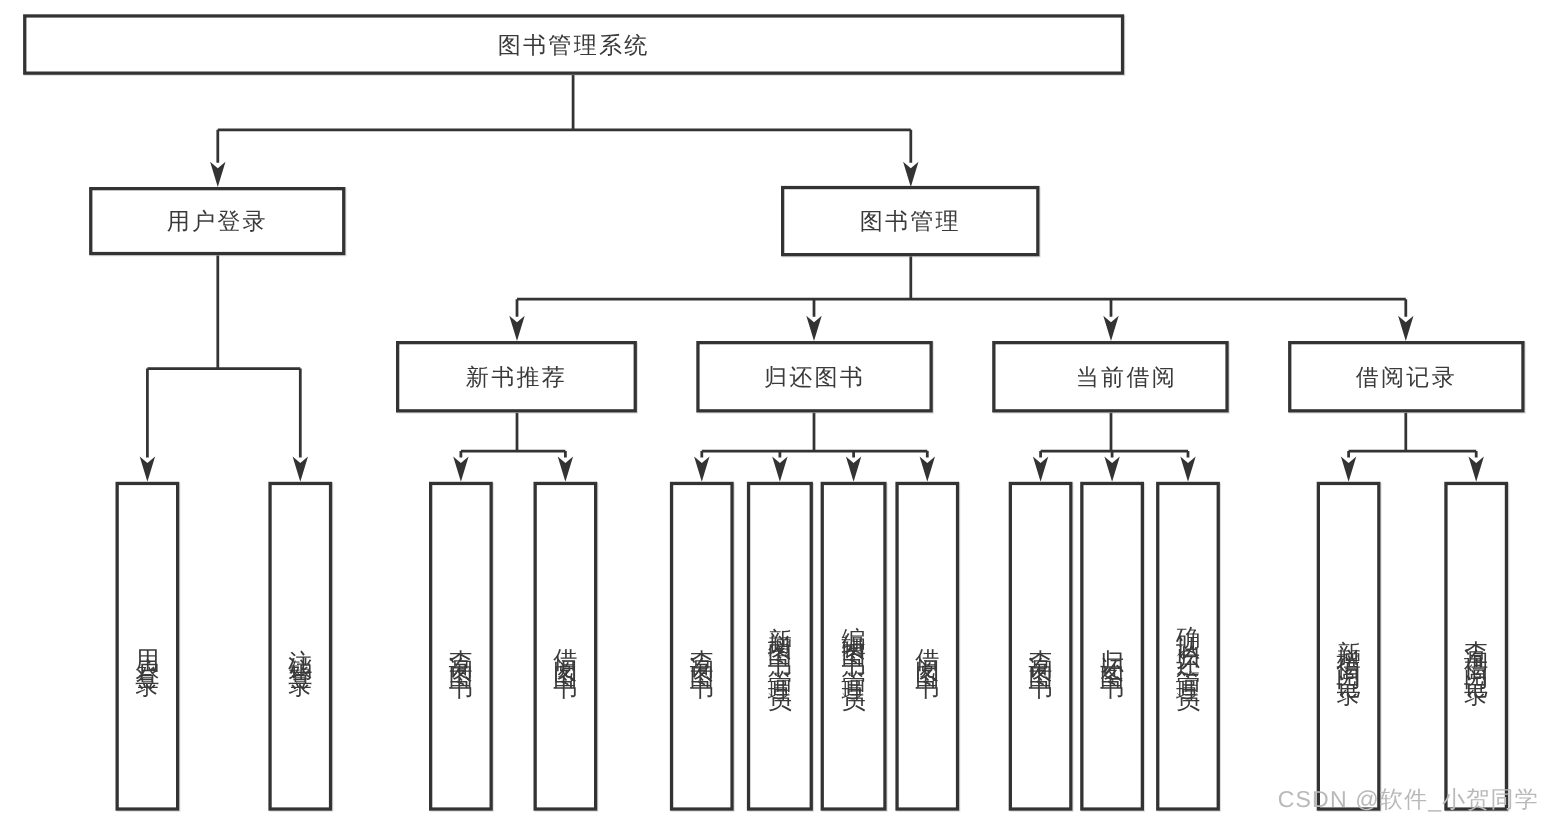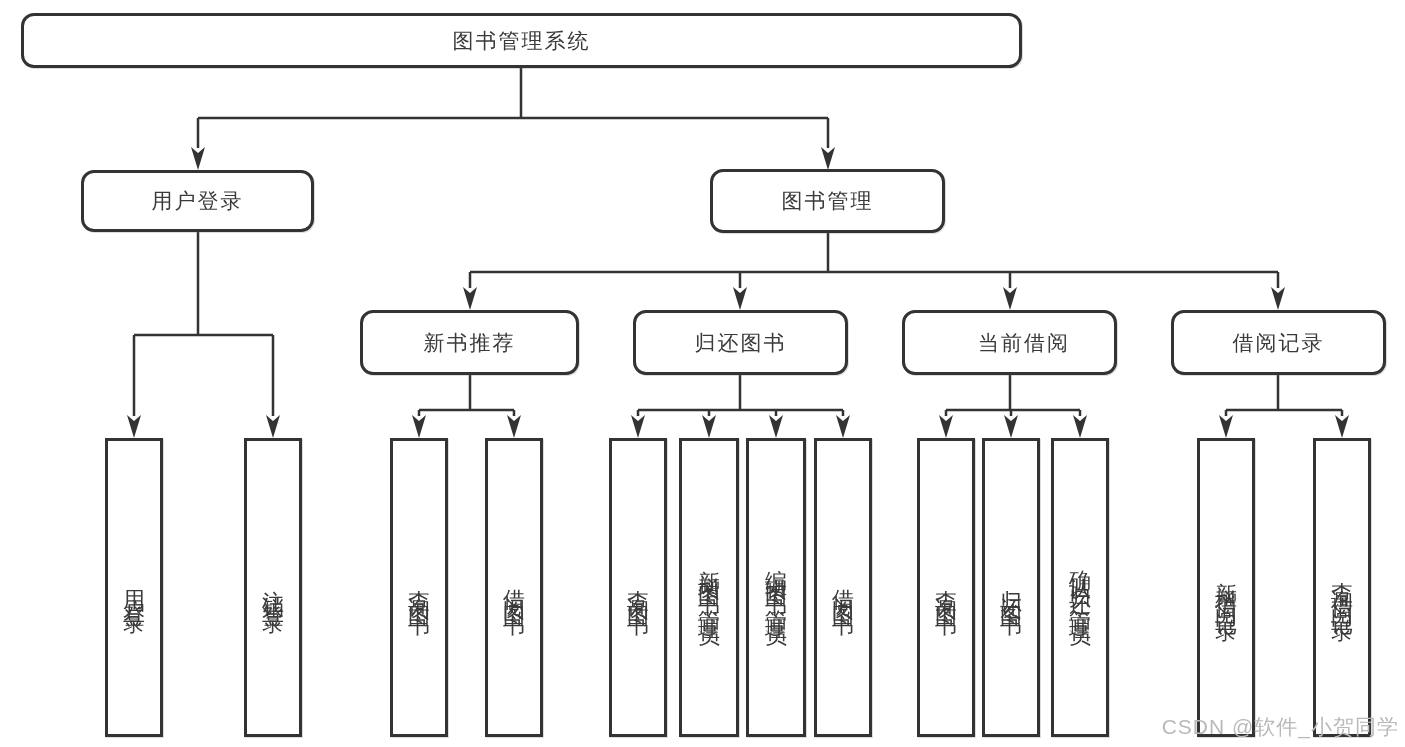--- a/index.html
+++ b/index.html
@@ -15,21 +15,21 @@
     position: absolute;
     box-sizing: border-box;
     border: 3px solid #333333;
     background: #ffffff;
     color: #3a3a3a;
     display: flex;
     align-items: center;
     justify-content: center;
     box-shadow: 1px 1px 0 rgba(120,120,120,0.25);
   }
-  .hbox { font-size: 21px; letter-spacing: 2px; border-radius: 13px; }
+  .hbox { font-size: 21px; letter-spacing: 2px; }
   .vbox span {
     writing-mode: vertical-rl;
     text-orientation: upright;
     font-size: 22px;
     letter-spacing: 8px;
     line-height: 1;
   }
   #connectors {
     position: absolute;
     left: 0; top: 0;

